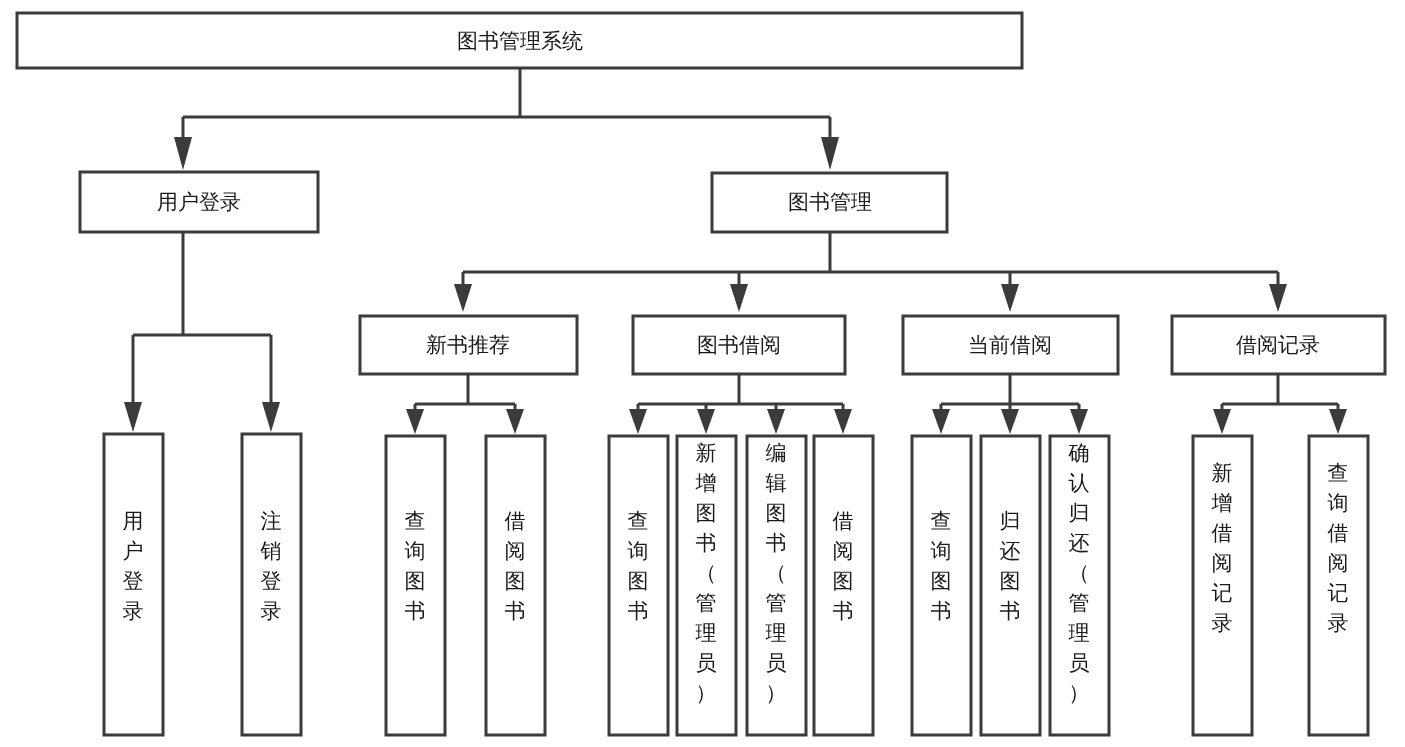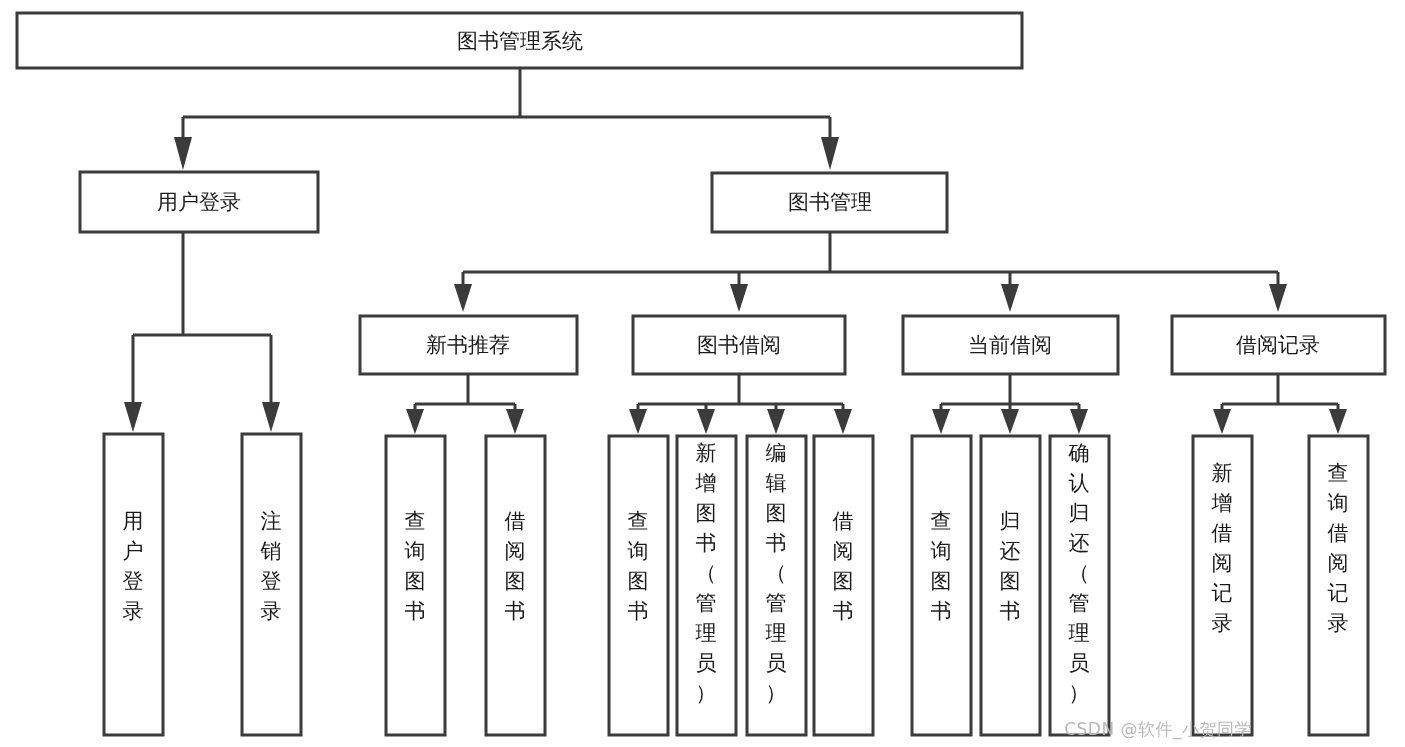--- a/index.html
+++ b/index.html
@@ -233,15 +233,14 @@
       <text class="node-label-v" x="1222" y="480"><tspan x="1222" dy="0">新</tspan><tspan x="1222" dy="30">增</tspan><tspan x="1222" dy="30">借</tspan><tspan x="1222" dy="30">阅</tspan><tspan x="1222" dy="30">记</tspan><tspan x="1222" dy="30">录</tspan></text>
     </g>
 
     <g>
       <rect class="node-box" x="1309" y="436" width="59" height="299"></rect>
       <text class="node-label-v" x="1338" y="480"><tspan x="1338" dy="0">查</tspan><tspan x="1338" dy="30">询</tspan><tspan x="1338" dy="30">借</tspan><tspan x="1338" dy="30">阅</tspan><tspan x="1338" dy="30">记</tspan><tspan x="1338" dy="30">录</tspan></text>
     </g>
 
   </svg>
 
-  <div class="watermark">CSDN @软件_小贺同学</div>
 
 </div>
 
 </body></html>

